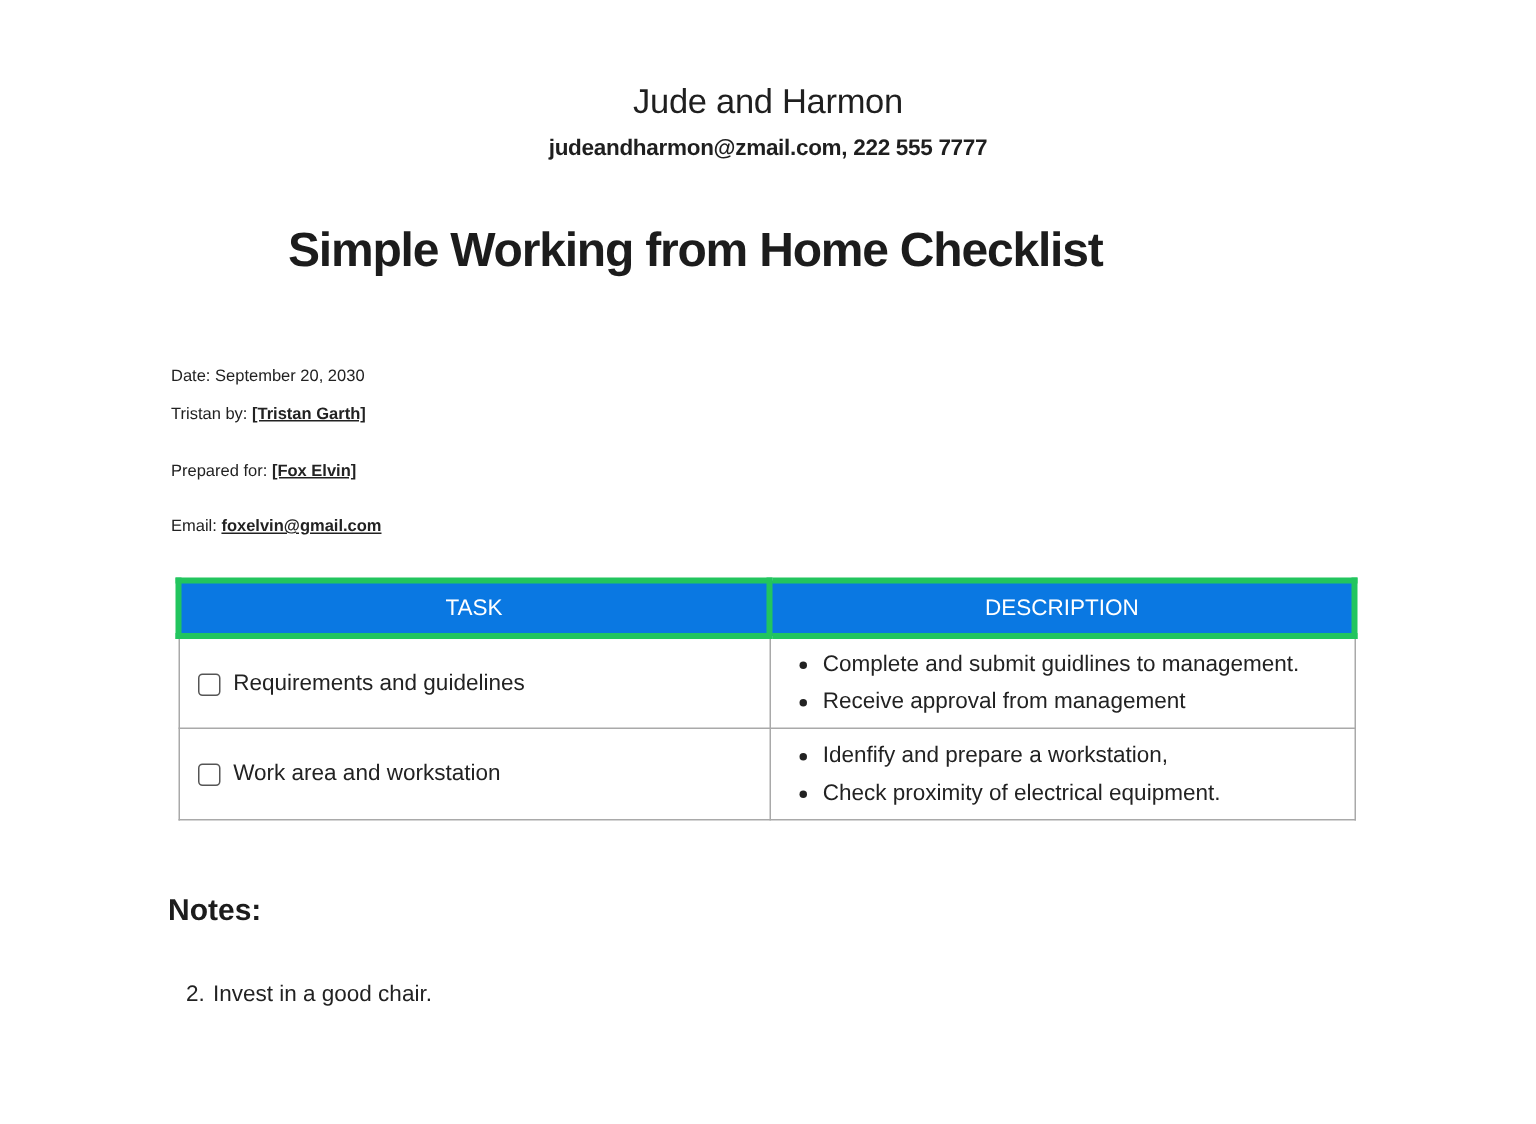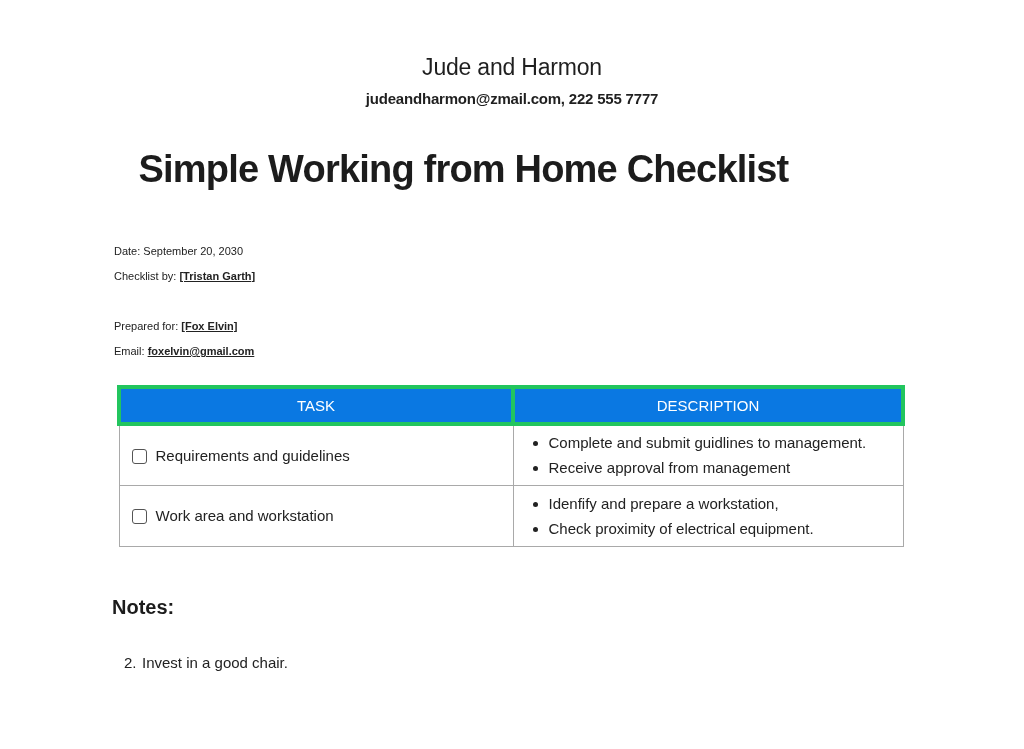--- a/index.html
+++ b/index.html
@@ -1,23 +1,23 @@
 <!DOCTYPE html>
 <html><head>
   <meta charset="utf-8">
   <style>
     * { box-sizing: border-box; margin: 0; padding: 0; }
     html, body { width: 1024px; height: 749px; background: #ffffff; overflow: hidden; }
     body { font-family: "Liberation Sans", "DejaVu Sans", sans-serif; color: #1a1a1a; position: relative; }
     .company { position: absolute; top: 54px; left: 0; width: 1024px; text-align: center; font-size: 23px; font-weight: 500; color: #1f1f1f; letter-spacing: -0.2px; }
     .contact { position: absolute; top: 90px; left: 0; width: 1024px; text-align: center; font-size: 15px; font-weight: bold; color: #1f1f1f; letter-spacing: -0.2px; }
-    .title { position: absolute; top: 148px; left: 0; width: 927px; text-align: center; font-size: 38px; font-weight: bold; color: #1c1c1c; letter-spacing: -0.8px; }
+    .title { position: absolute; top: 148px; left: 0; width: 927px; text-align: center; font-size: 32px; font-weight: bold; color: #1c1c1c; letter-spacing: -0.8px; }
     .meta { position: absolute; left: 114px; font-size: 11px; color: #222; }
     .meta b { font-weight: bold; text-decoration: underline; }
-    .m1 { top: 245px; } .m2 { top: 270px; } .m3 { top: 320px; } .m4 { top: 345px; }
+    .m1 { top: 245px; } .m2 { top: 270px; } .m3 { top: 308px; } .m4 { top: 345px; }
     table { position: absolute; top: 385px; left: 117px; width: 788px; border-collapse: collapse; font-size: 15px; color: #222; }
     th { background: #0a78e2; color: #ffffff; font-weight: normal; height: 37px; border: 4px solid #22c55e; font-size: 15px; text-align: center; }
     td { border: 1px solid #a9a9a9; height: 61px; vertical-align: middle; }
     td.task { width: 394px; padding-left: 12px; }
     td.desc { padding-left: 16px; }
     .task-inner { display: flex; align-items: flex-end; }
     .cb { width: 15px; height: 15px; border: 1.3px solid #555; border-radius: 3px; margin-right: 9px; background: #fff; flex-shrink: 0; }
     ul.bul { list-style: none; }
     ul.bul li { position: relative; padding-left: 19px; line-height: 25px; }
     ul.bul li::before { content: ""; position: absolute; left: 3px; top: 11px; width: 5px; height: 5px; border-radius: 50%; background: #222; }
@@ -32,21 +32,21 @@
 <div class="company">Jude and Harmon</div>
 <div class="contact">judeandharmon@zmail.com, 222 555 7777</div>
 
 <h1 class="title">Simple Working from Home Checklist</h1>
 
 <div class="meta m1">
   <span>Date:</span>
   <span>September 20, 2030</span>
 </div>
 <div class="meta m2">
-  <span>Checklist by:</span>
+  <span>Tristan by:</span>
   <b>[Tristan Garth]</b>
 </div>
 <div class="meta m3">
   <span>Prepared for:</span>
   <b>[Fox Elvin]</b>
 </div>
 <div class="meta m4">
   <span>Email:</span>
   <b>foxelvin@gmail.com</b>
 </div>

